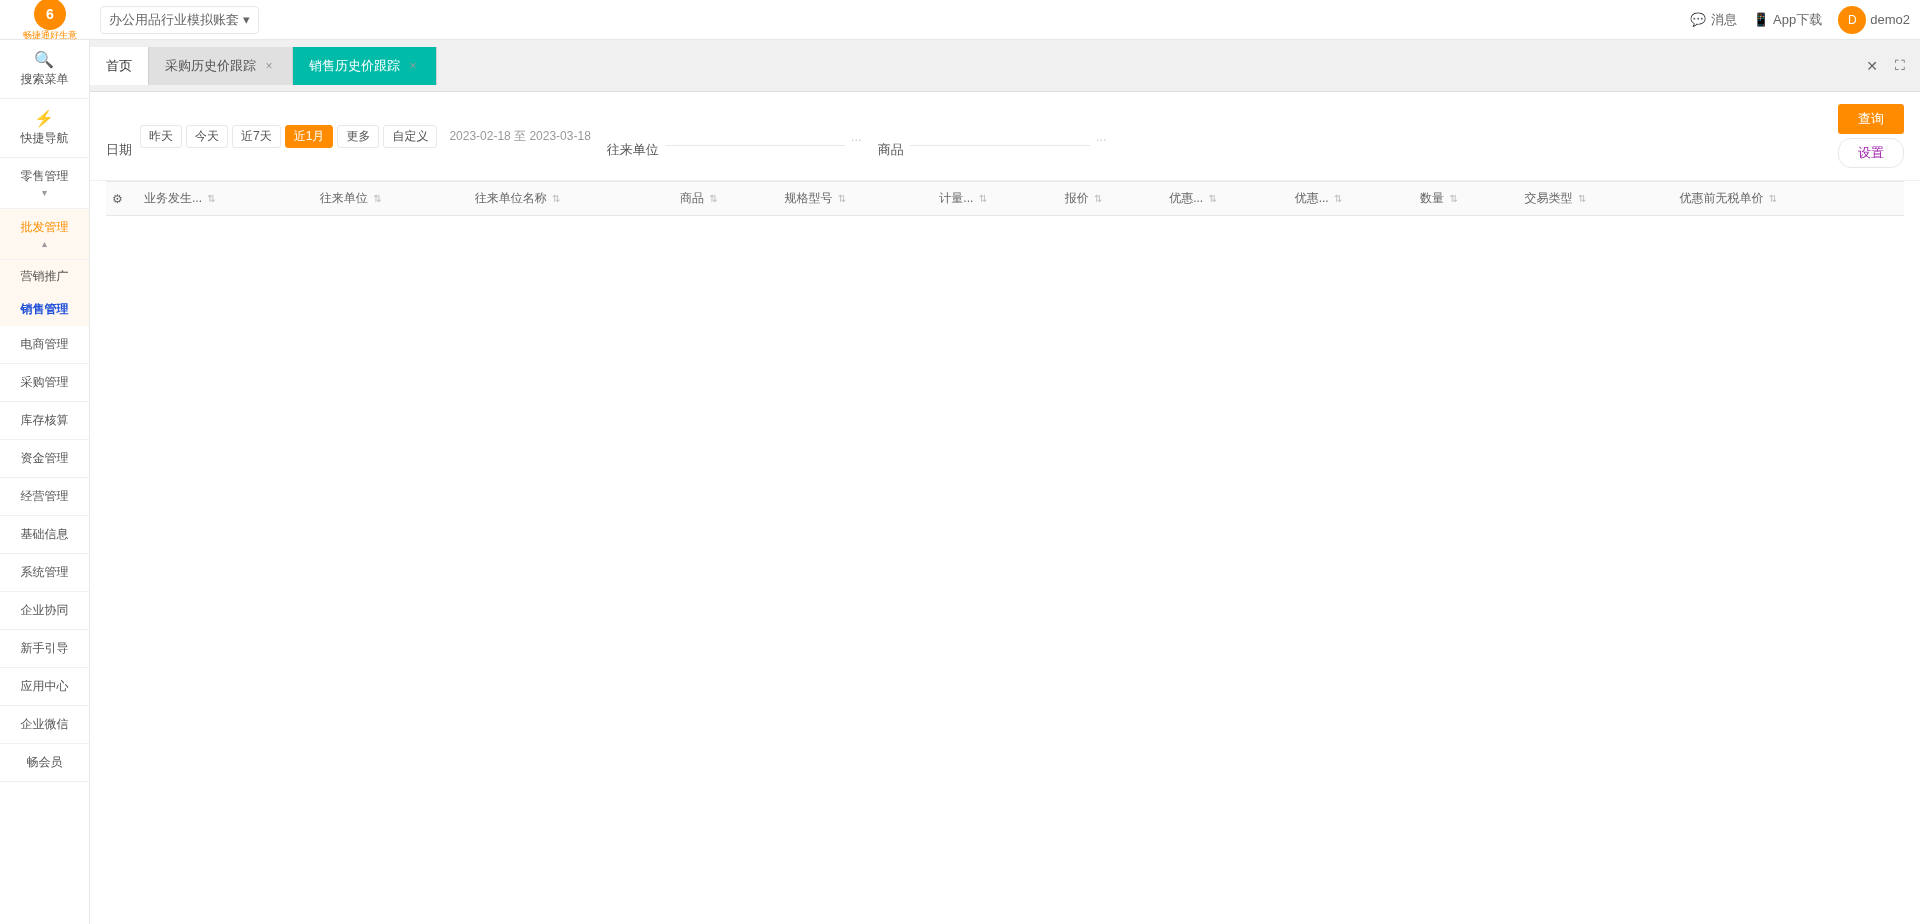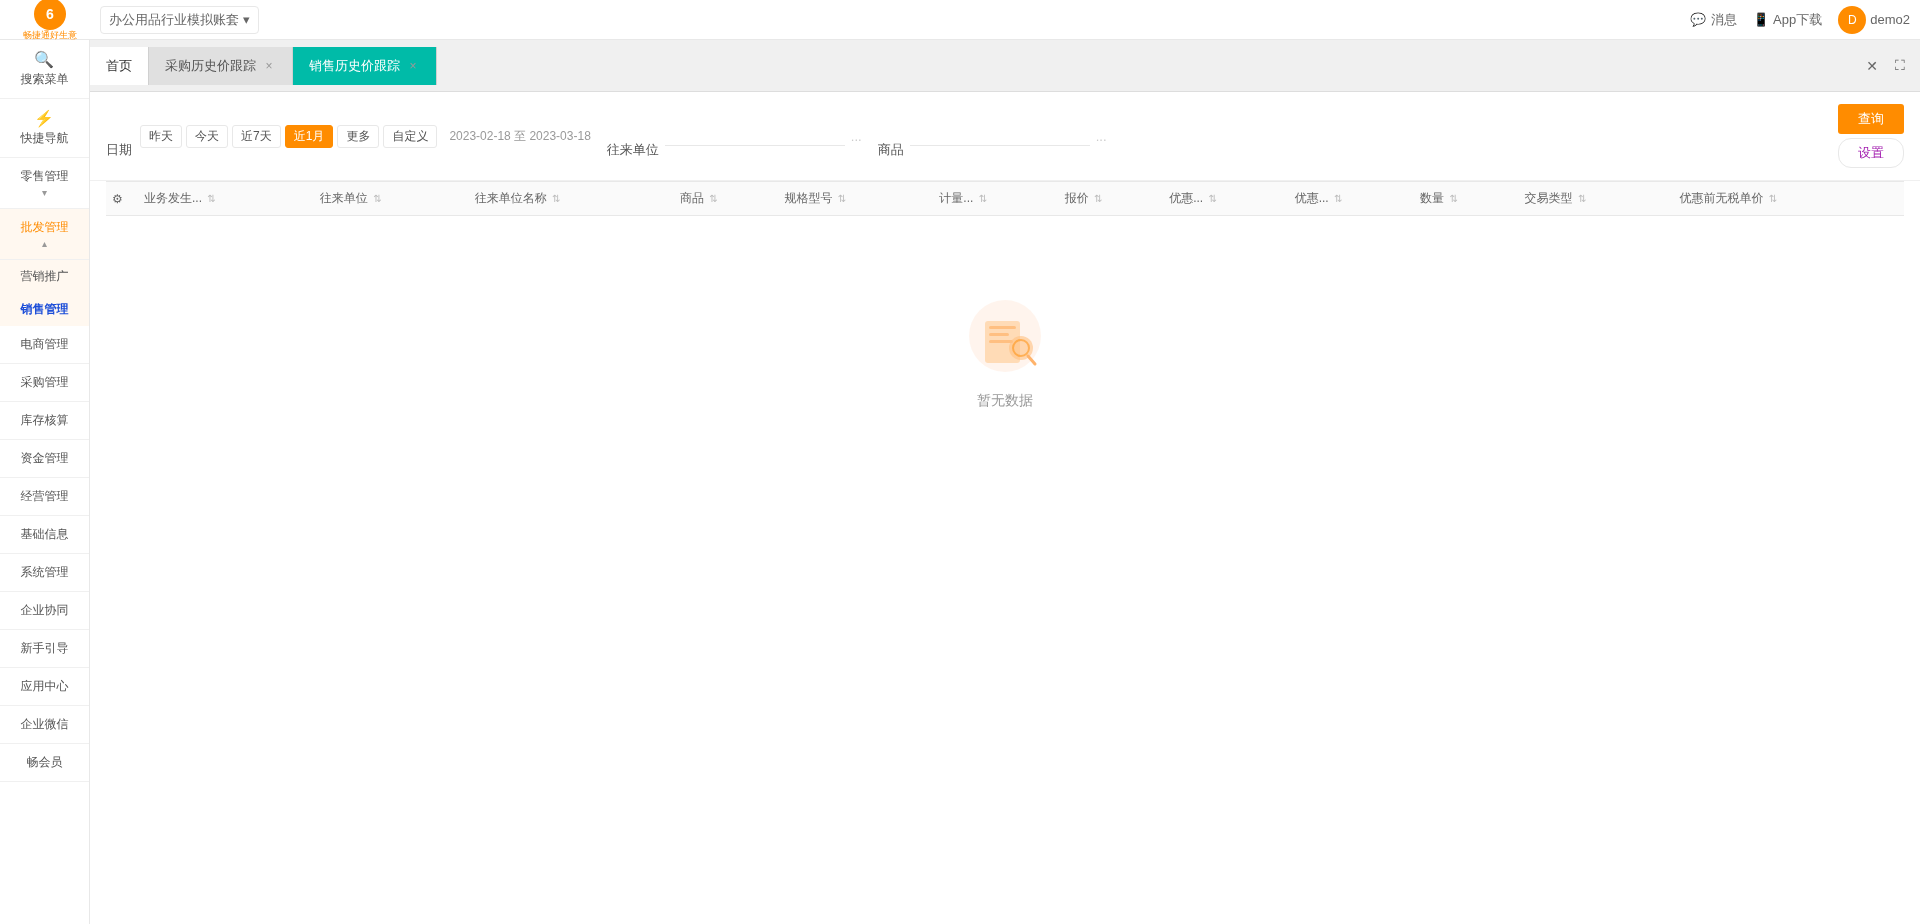--- a/index.html
+++ b/index.html
@@ -533,30 +533,17 @@
               <th>优惠... <span class="sort-arrows">⇅</span></th>
               <th>数量 <span class="sort-arrows">⇅</span></th>
               <th>交易类型 <span class="sort-arrows">⇅</span></th>
               <th>优惠前无税单价 <span class="sort-arrows">⇅</span></th>
             </tr>
           </thead>
           <tbody id="table-body">
           </tbody>
         </table>
 
-        <div class="empty-state">
-          <svg class="empty-icon" viewBox="0 0 80 80" xmlns="http://www.w3.org/2000/svg">
-            <circle cx="40" cy="40" r="36" fill="#fff0e6" opacity="0.7"></circle>
-            <rect x="20" y="25" width="35" height="42" rx="3" fill="#ffd4a8" opacity="0.8"></rect>
-            <rect x="24" y="30" width="27" height="3" rx="1.5" fill="#ffb36b" opacity="0.7"></rect>
-            <rect x="24" y="37" width="20" height="3" rx="1.5" fill="#ffb36b" opacity="0.7"></rect>
-            <rect x="24" y="44" width="24" height="3" rx="1.5" fill="#ffb36b" opacity="0.7"></rect>
-            <circle cx="56" cy="52" r="12" fill="#ffc080" opacity="0.6"></circle>
-            <line x1="63" y1="60" x2="70" y2="68" stroke="#ffb36b" stroke-width="3" stroke-linecap="round"></line>
-            <circle cx="56" cy="52" r="8" fill="none" stroke="#ff8c00" stroke-width="2" opacity="0.5"></circle>
-          </svg>
-          <span class="empty-text">暂无数据</span>
-        </div>
       </div>
 
     </div>
   </div>
 </div>
 
 </body></html>

